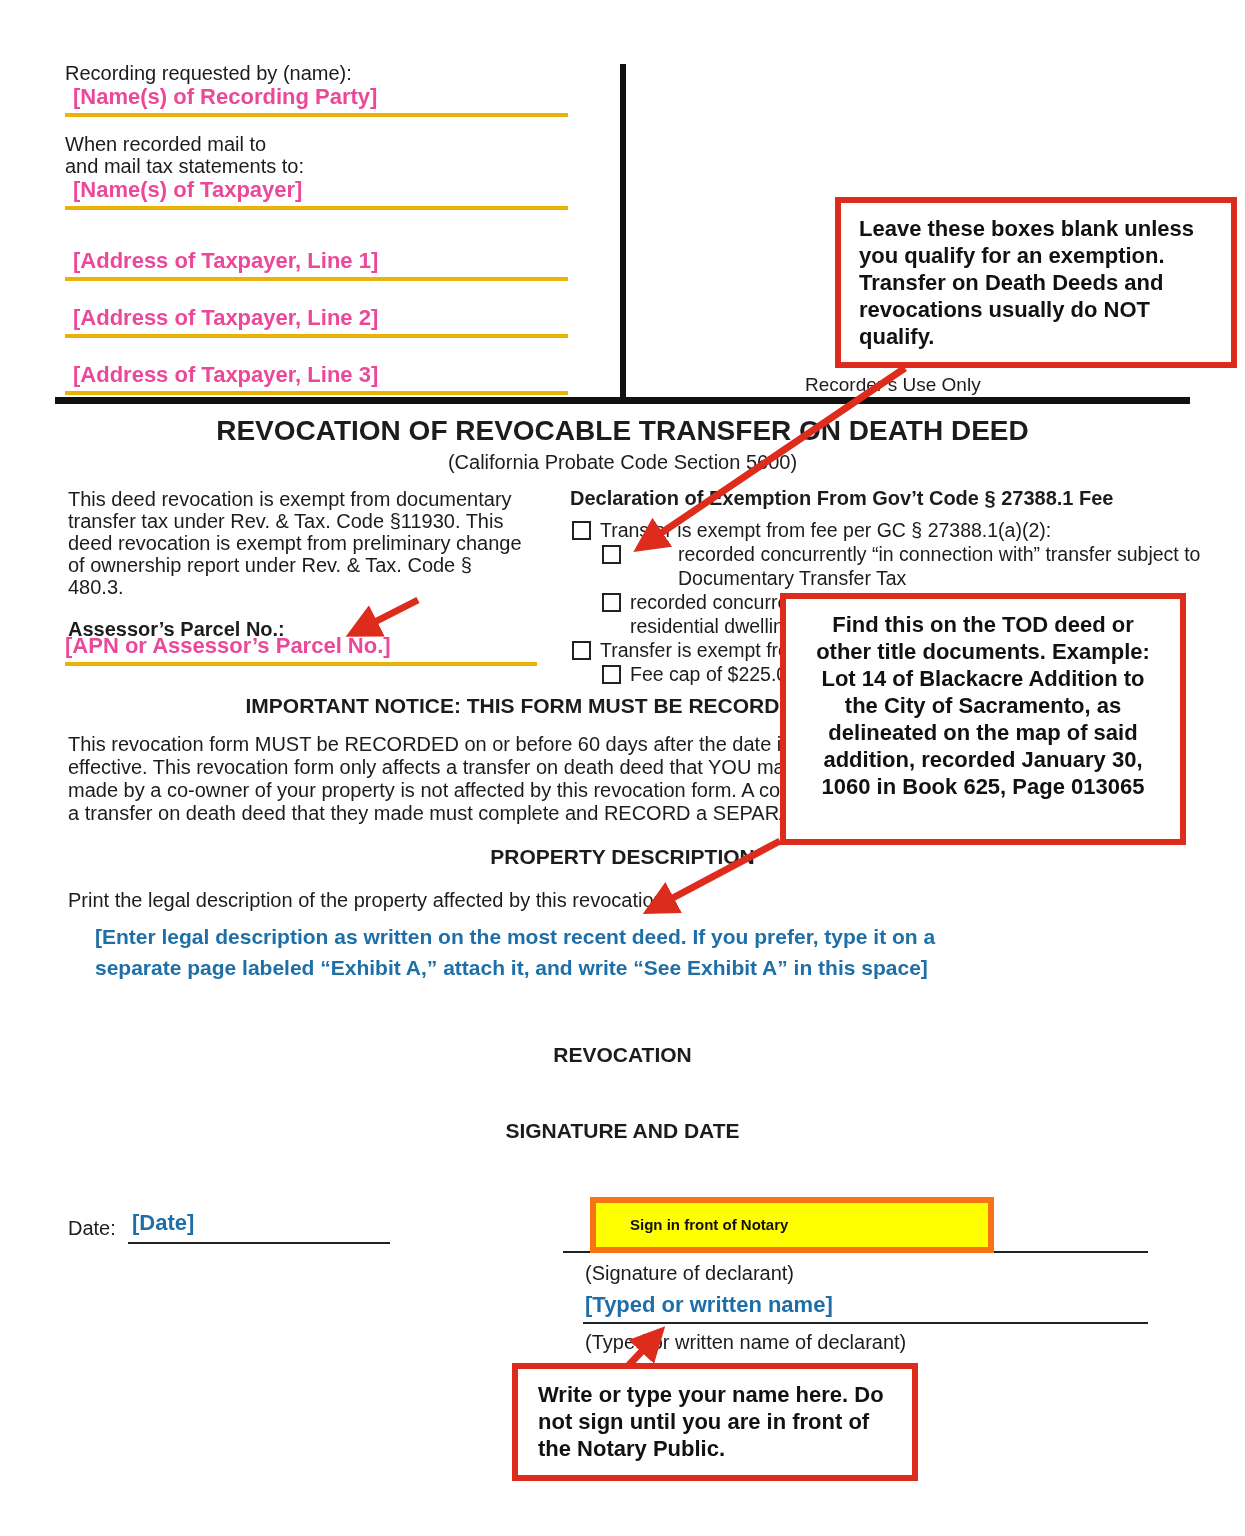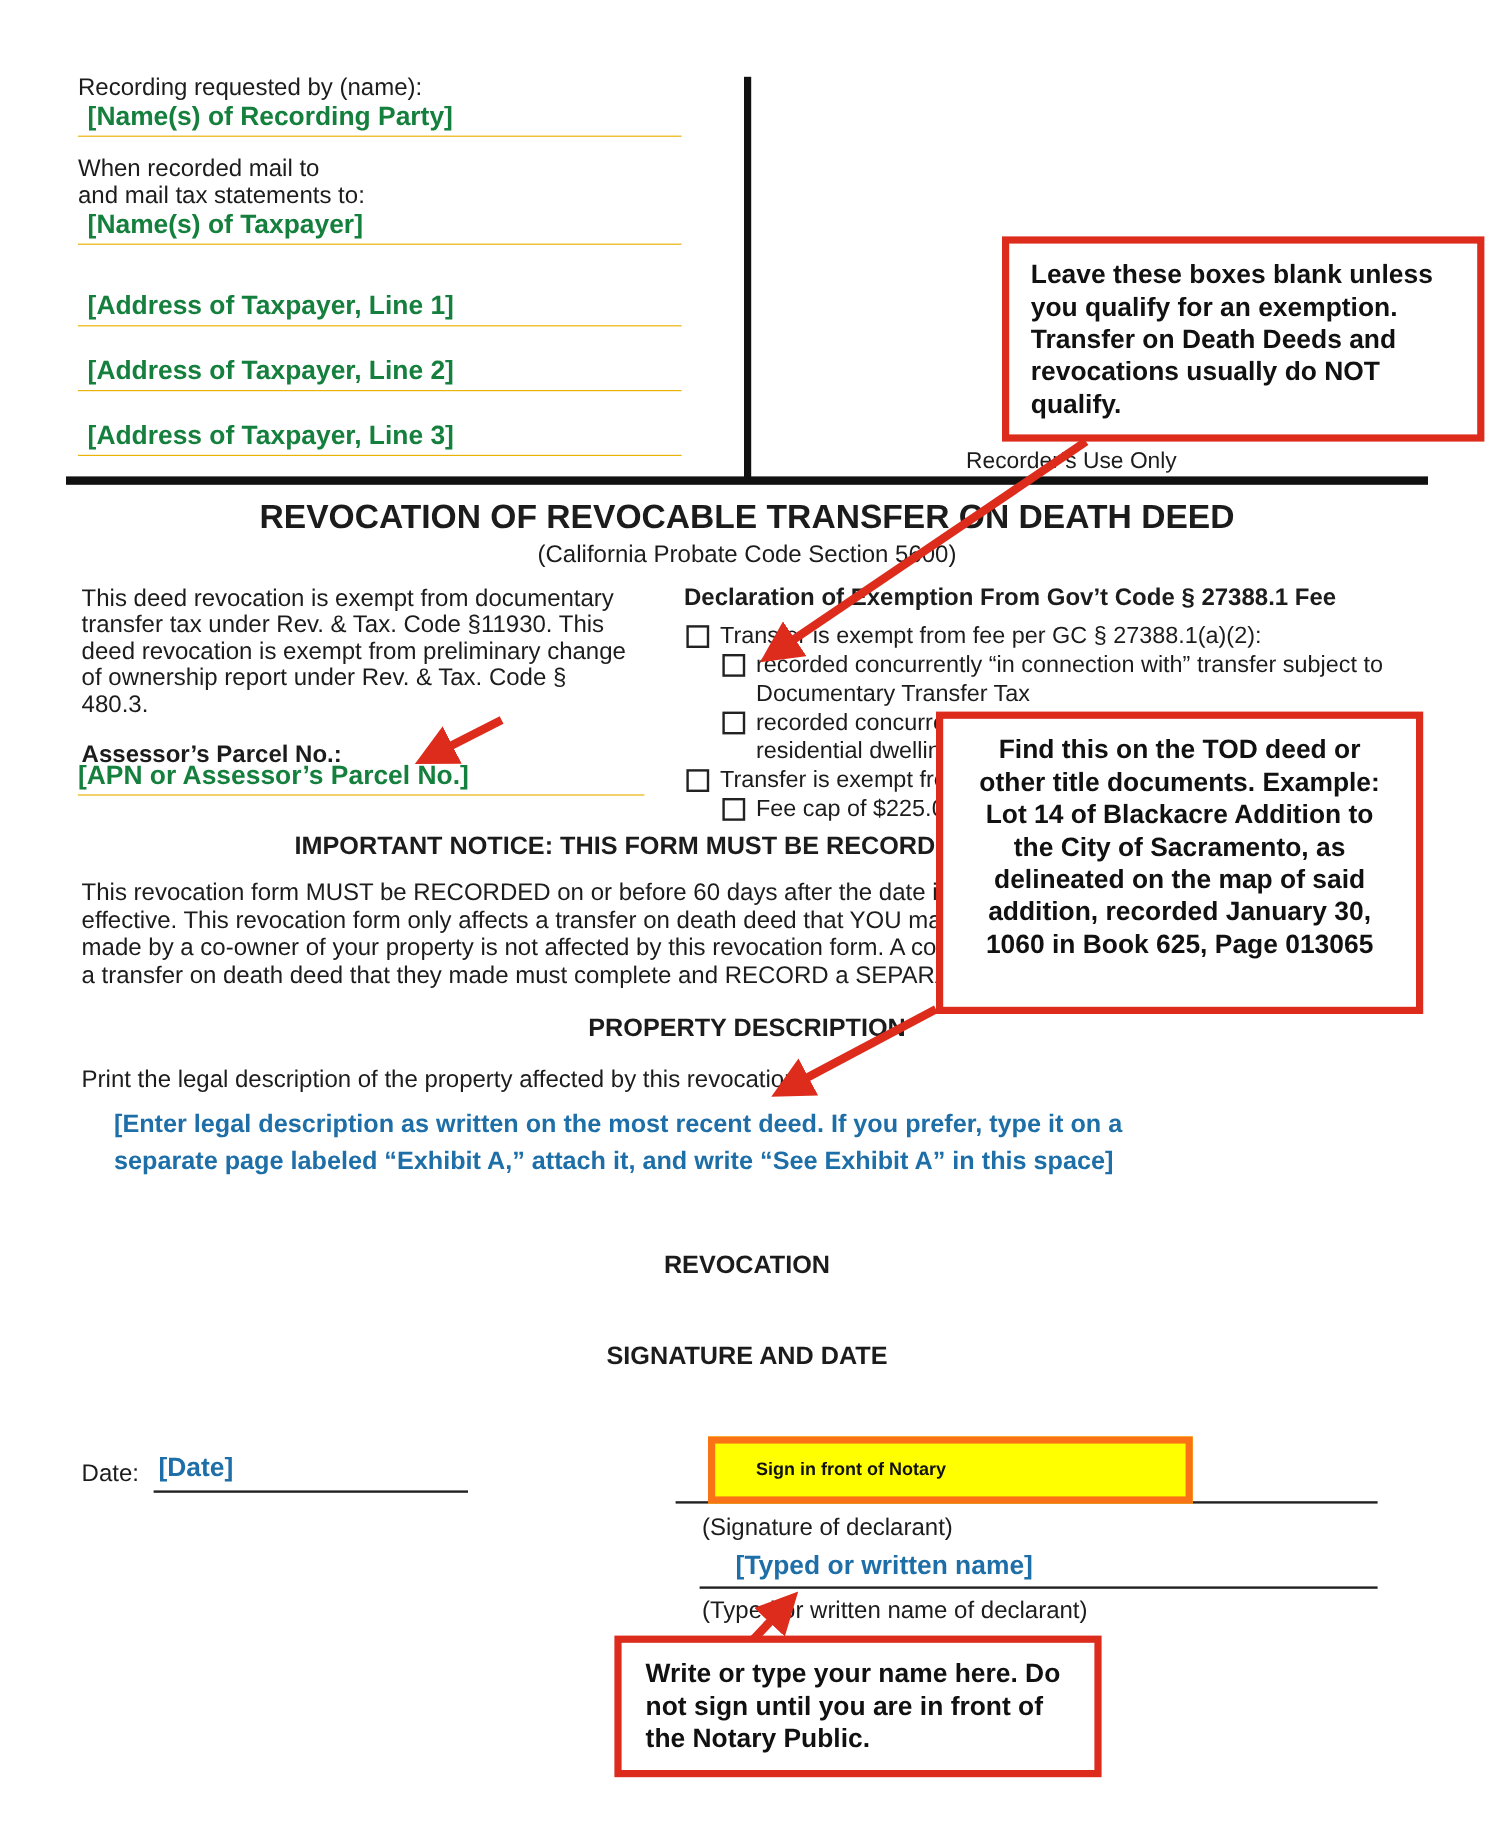--- a/index.html
+++ b/index.html
@@ -7,22 +7,22 @@
         font-family:"Liberation Sans",sans-serif;color:#1c1c1c;overflow:hidden;}
   .abs{position:absolute;}
   .t20{font-size:20px;line-height:22px;}
   .t19{font-size:19px;line-height:21px;}
   .nw{white-space:nowrap;}
   .b{font-weight:bold;}
   .center{left:0;width:1245px;text-align:center;}
   .title{font-size:28px;font-weight:bold;}
   .h21{font-size:21px;font-weight:bold;}
   .blue{color:#1e6fa8;font-weight:bold;}
-  .field{font-size:22px;line-height:26px;color:#15803d;font-weight:bold;
-         border-bottom:1px solid #eab308;padding:0 0 3px 8px;white-space:nowrap;}
+  .field{font-size:22px;line-height:26px;color:#ec4899;font-weight:bold;
+         border-bottom:4px solid #eab308;padding:0 0 3px 8px;white-space:nowrap;}
   .vdiv{left:620px;top:64px;width:6px;height:334px;background:#111;}
   .hrule{left:55px;top:397px;width:1135px;height:7px;background:#111;}
   .cbrow{display:flex;align-items:flex-start;}
   .cb{flex:0 0 auto;width:15px;height:15px;border:2px solid #222;margin:3px 9px 0 0;background:#fff;}
   .cbl{font-size:19.5px;line-height:24px;}
   .redbox{border:6px solid #dd2b1c;background:#ffffff;font-weight:bold;
           font-size:22px;line-height:27px;color:#111;box-sizing:border-box;}
   .ul{border-top:2.5px solid #222;height:0;}
   .noticeline{font-size:20px;line-height:23px;white-space:nowrap;}
   .bluebig{font-size:21px;line-height:31px;color:#1e6fa8;font-weight:bold;white-space:nowrap;}
@@ -65,21 +65,21 @@
 
   <div class="abs" style="left:570px;top:487px;width:625px;">
     <div class="t20 b nw" style="margin-bottom:9px;">Declaration of Exemption From Gov’t Code § 27388.1 Fee</div>
 
     <div class="cbrow" style="padding-left:2px;">
       <span class="cb"></span>
       <div class="cbl">
           <div class="nw">Transfer is exempt from fee per GC § 27388.1(a)(2):</div>
         </div>
     </div>
-    <div class="cbrow" style="padding-left:32px;">
+    <div class="cbrow" style="padding-left:32px;gap:48px;">
       <span class="cb"></span>
       <div class="cbl">
         <div class="nw">recorded concurrently “in connection with” transfer subject to</div>
         <div class="nw">Documentary Transfer Tax</div>
       </div>
     </div>
     <div class="cbrow" style="padding-left:32px;">
       <span class="cb"></span>
       <div class="cbl">
         <div class="nw">recorded concurrently “in connection with” a transfer of a</div>
@@ -119,21 +119,21 @@
 
   <div class="abs center h21 nw" style="top:1119px;">SIGNATURE AND DATE</div>
 
   <div class="abs t20 nw" style="left:68px;top:1217px;">Date:</div>
   <div class="abs blue nw" style="left:132px;top:1210px;font-size:22px;">[Date]</div>
   <div class="abs ul" style="left:128px;top:1242px;width:262px;"></div>
 
   <div class="abs ul" style="left:563px;top:1251px;width:585px;"></div>
   <div class="abs t20 nw" style="left:585px;top:1262px;">(Signature of declarant)</div>
 
-  <div class="abs blue nw" style="left:613px;top:1292px;font-size:22px;">[Typed or written name]</div>
+  <div class="abs blue nw" style="left:585px;top:1292px;font-size:22px;">[Typed or written name]</div>
   <div class="abs ul" style="left:583px;top:1322px;width:565px;"></div>
   <div class="abs t20 nw" style="left:585px;top:1331px;">(Typed or written name of declarant)</div>
 
   <div class="abs redbox" style="left:835px;top:197px;width:402px;height:171px;padding:12px 18px;">Leave these boxes blank unless you qualify for an exemption. Transfer on Death Deeds and revocations usually do NOT qualify.</div>
 
 
   <div class="abs redbox" style="left:780px;top:593px;width:406px;height:252px;padding:12px 16px;text-align:center;">Find this on the TOD deed or other title documents. Example: Lot 14 of Blackacre Addition to the City of Sacramento, as delineated on the map of said addition, recorded January 30, 1060 in Book 625, Page 013065</div>
 
   <div class="abs yellowbox" style="left:590px;top:1197px;width:404px;height:56px;line-height:44px;padding-left:34px;">Sign in front of Notary</div>
 

